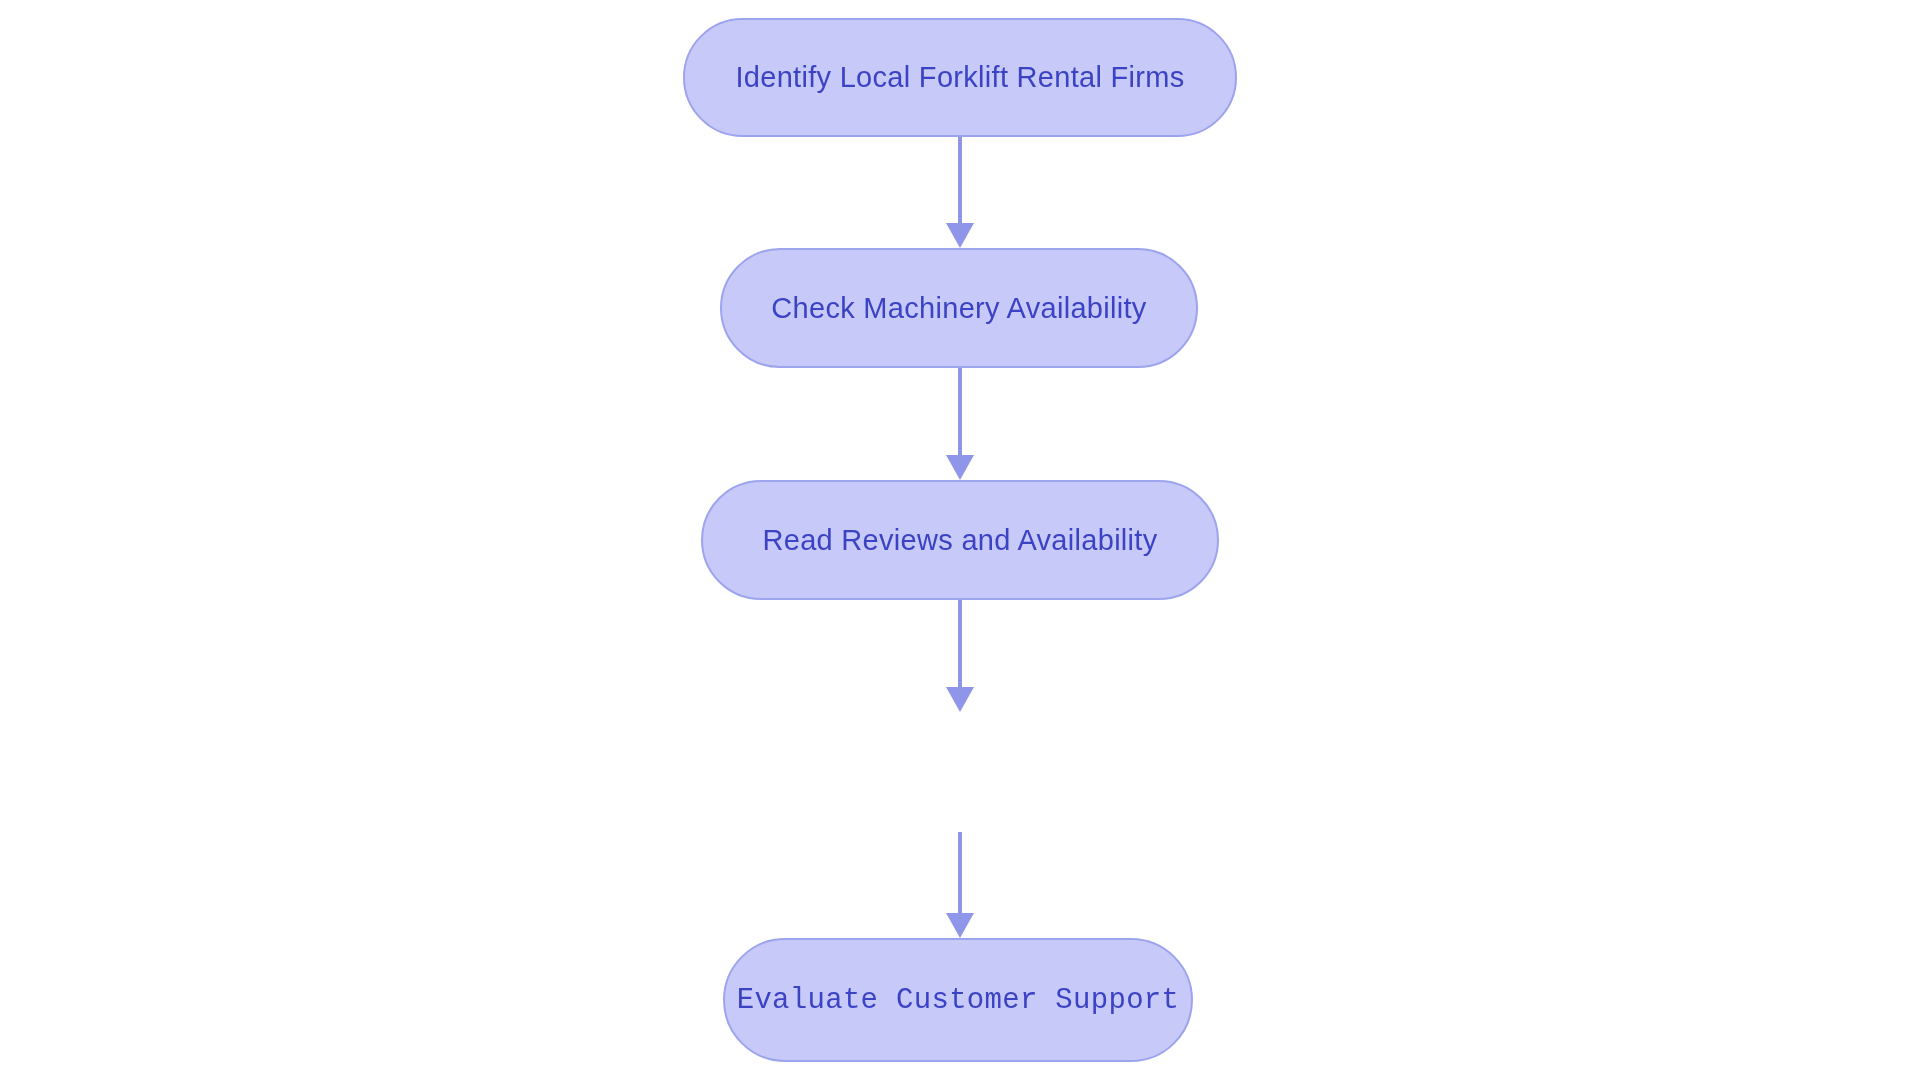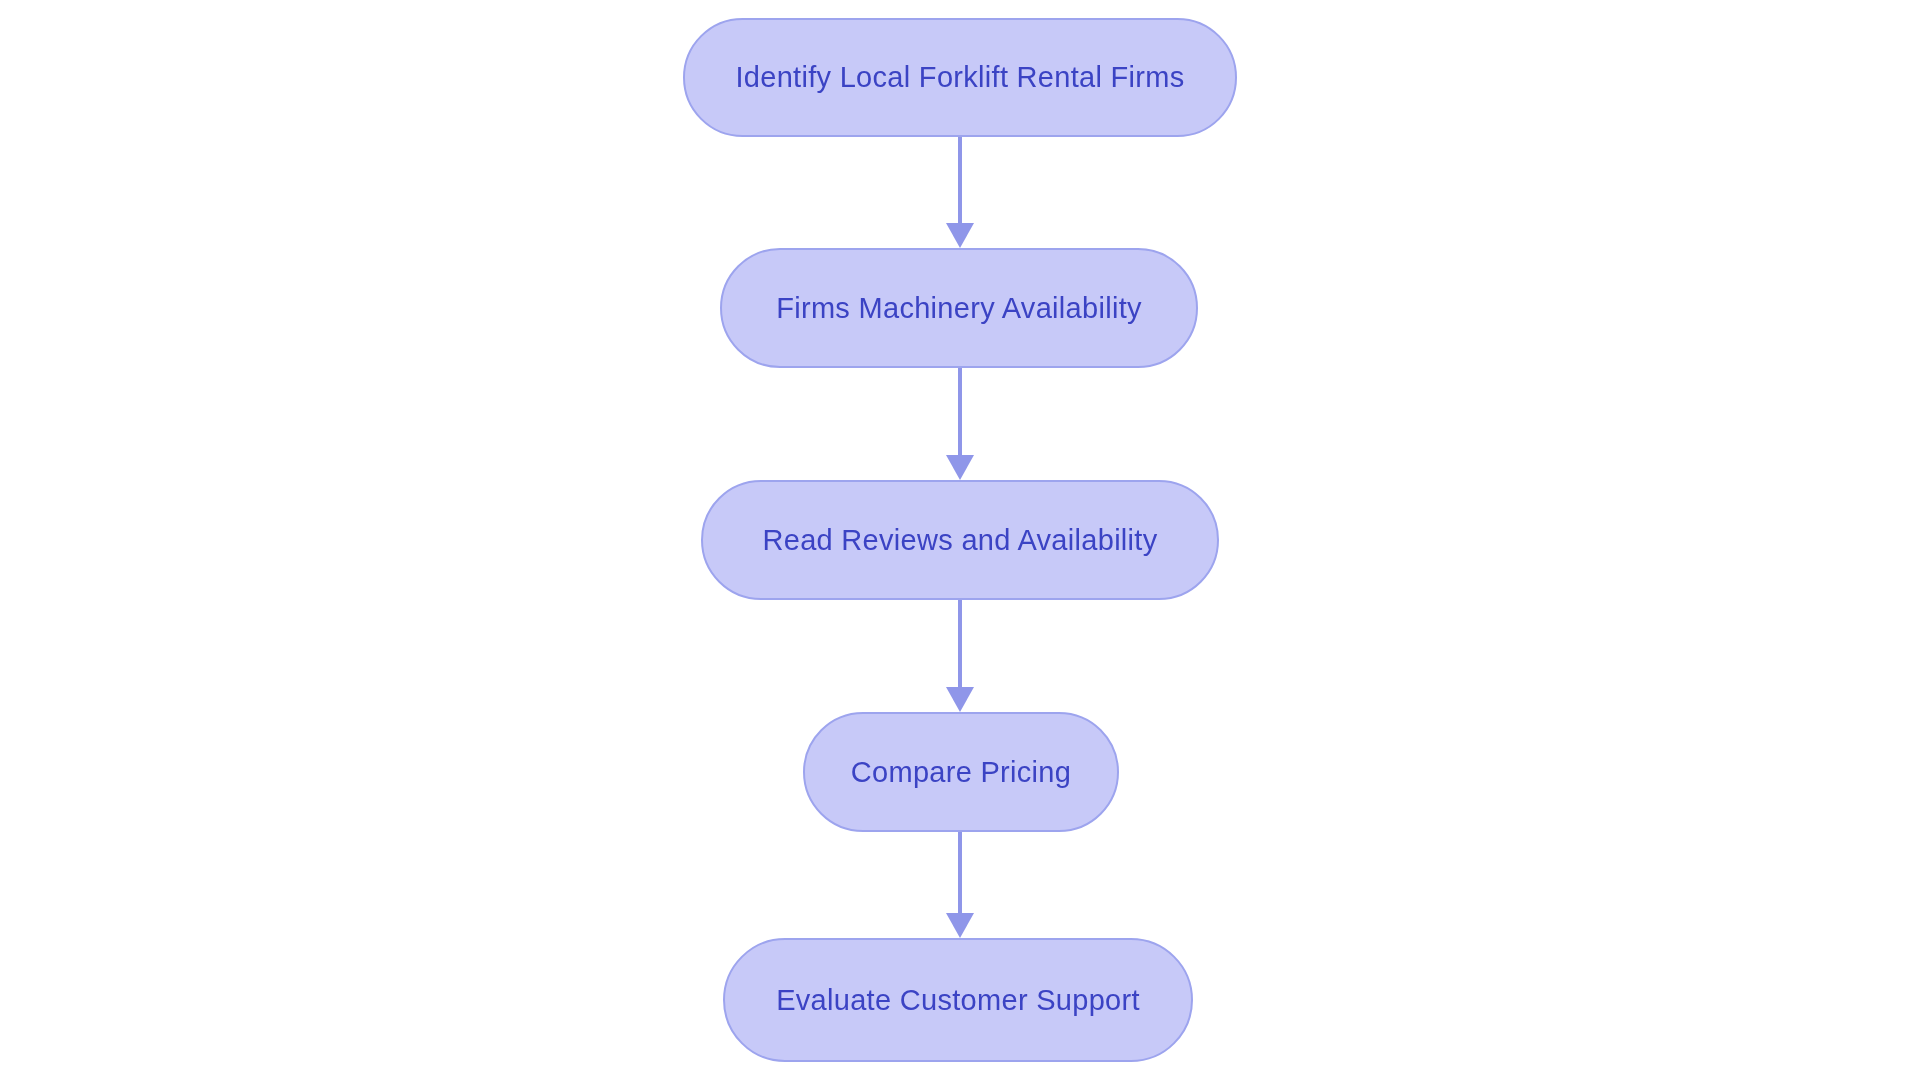--- a/index.html
+++ b/index.html
@@ -57,61 +57,58 @@
     height: 0;
     border-left: 14px solid transparent;
     border-right: 14px solid transparent;
     border-top: 25px solid var(--arrow);
   }
   
   #node-1 { left: 683px; top: 18px;  width: 554px; height: 119px; }
   #node-2 { left: 720px; top: 248px; width: 478px; height: 120px; }
   #node-3 { left: 701px; top: 480px; width: 518px; height: 120px; }
   #node-4 { left: 803px; top: 712px; width: 316px; height: 120px; }
-  #node-5 { left: 723px; top: 938px; width: 470px; height: 124px; }
+  #node-5 { left: 723px; top: 938px; width: 470px; height: 124px; font-family: Liberation Mono, monospace; }
   #arrow-1 { left: 946px; top: 137px; height: 111px; }
   #arrow-2 { left: 946px; top: 368px; height: 112px; }
   #arrow-3 { left: 946px; top: 600px; height: 112px; }
   #arrow-4 { left: 946px; top: 832px; height: 106px; }
 </style>
 </head>
 <body>
 
 <div class="canvas">
 
   <div class="node" id="node-1">
     <span class="node-label">Identify Local Forklift Rental Firms</span>
   </div>
 
   <div class="arrow" id="arrow-1">
     <div class="arrow-line"></div>
     <div class="arrow-head"></div>
   </div>
 
   <div class="node" id="node-2">
-    <span class="node-label">Firms Machinery Availability</span>
+    <span class="node-label">Check Machinery Availability</span>
   </div>
 
   <div class="arrow" id="arrow-2">
     <div class="arrow-line"></div>
     <div class="arrow-head"></div>
   </div>
 
   <div class="node" id="node-3">
     <span class="node-label">Read Reviews and Availability</span>
   </div>
 
   <div class="arrow" id="arrow-3">
     <div class="arrow-line"></div>
     <div class="arrow-head"></div>
   </div>
 
-  <div class="node" id="node-4">
-    <span class="node-label">Compare Pricing</span>
-  </div>
 
   <div class="arrow" id="arrow-4">
     <div class="arrow-line"></div>
     <div class="arrow-head"></div>
   </div>
 
   <div class="node" id="node-5">
     <span class="node-label">Evaluate Customer Support</span>
   </div>
 

